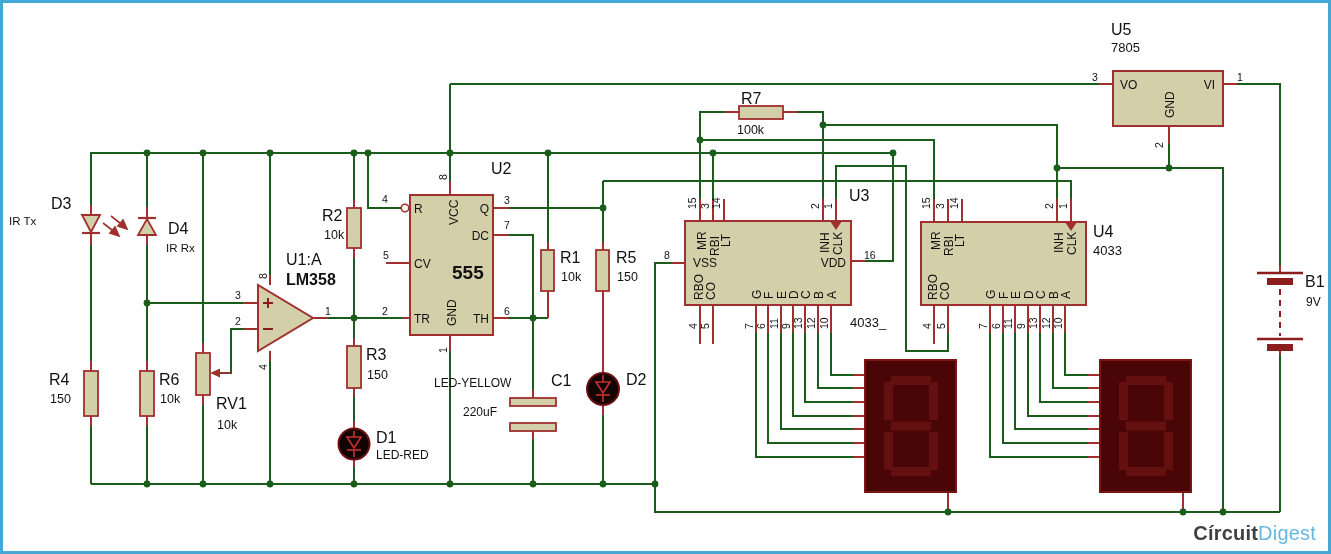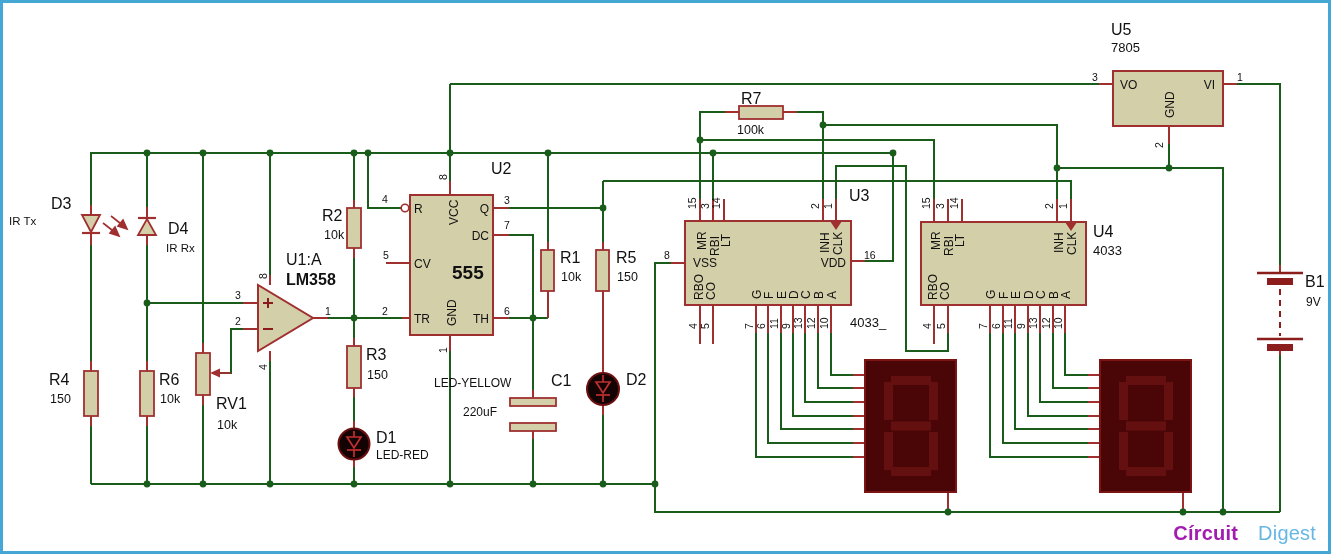--- a/index.html
+++ b/index.html
@@ -11,22 +11,22 @@
     background:#ffffff;
     font-family:"Liberation Sans","DejaVu Sans",sans-serif;
     overflow:hidden;
   }
   svg text{font-family:"Liberation Sans","DejaVu Sans",sans-serif;}
   .logo{
     position:absolute;right:12px;bottom:6px;
     font-size:20px;font-weight:600;letter-spacing:.2px;
     user-select:none;
   }
-  .logo .p1{color:#a21caf;}
-  .logo .p2{color:#67b7e3;font-weight:500;margin-left:20px;}
+  .logo .p1{color:#404040;}
+  .logo .p2{color:#67b7e3;font-weight:500;}
 </style>
 </head>
 <body>
 
 <div class="canvas">
   <svg width="1331" height="554" viewBox="0 0 1331 554">
 
     <g stroke="#1a5c1a" stroke-width="2" fill="none">
       <path d="
         M88,481 L88,150 L890,150

